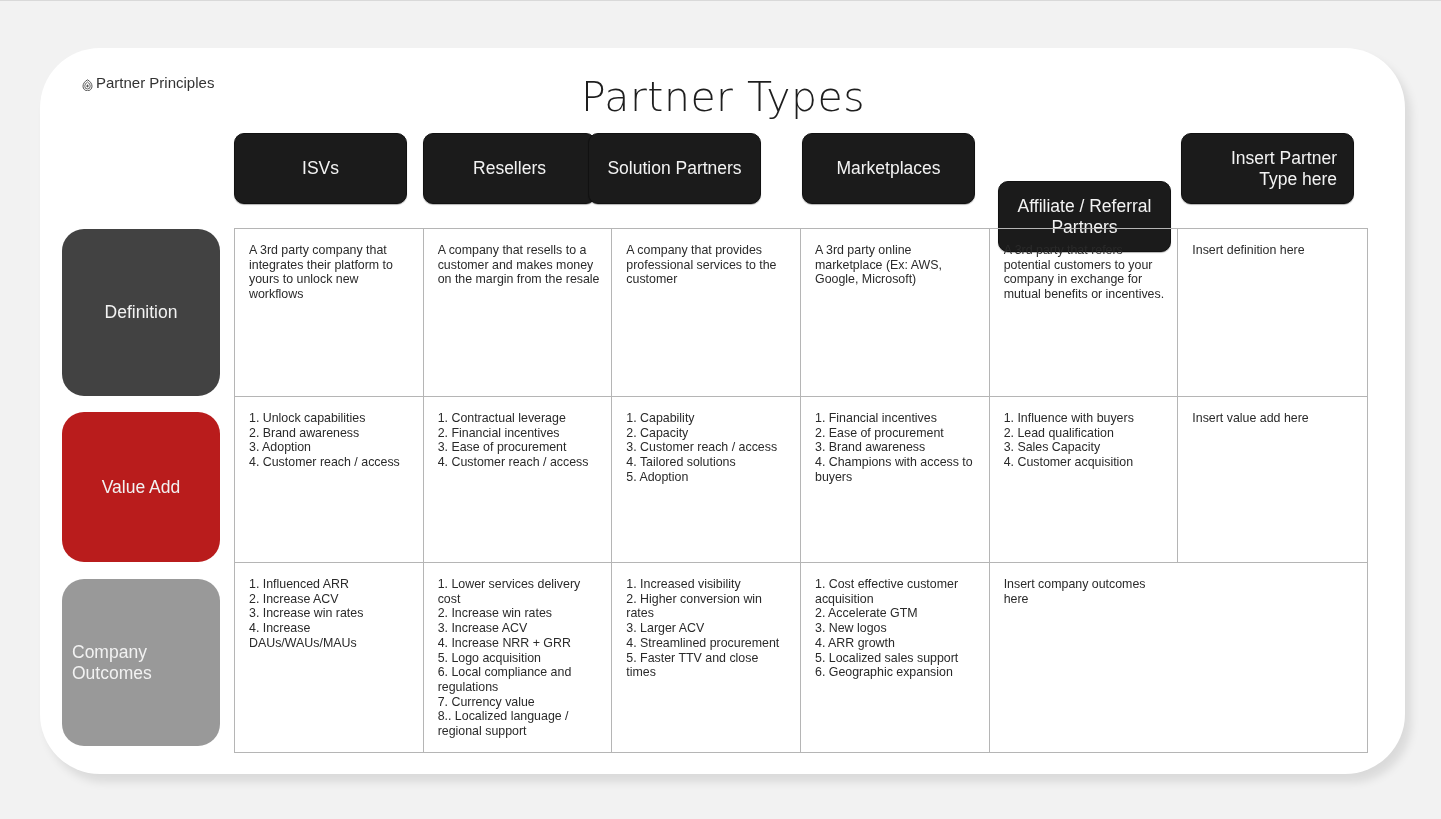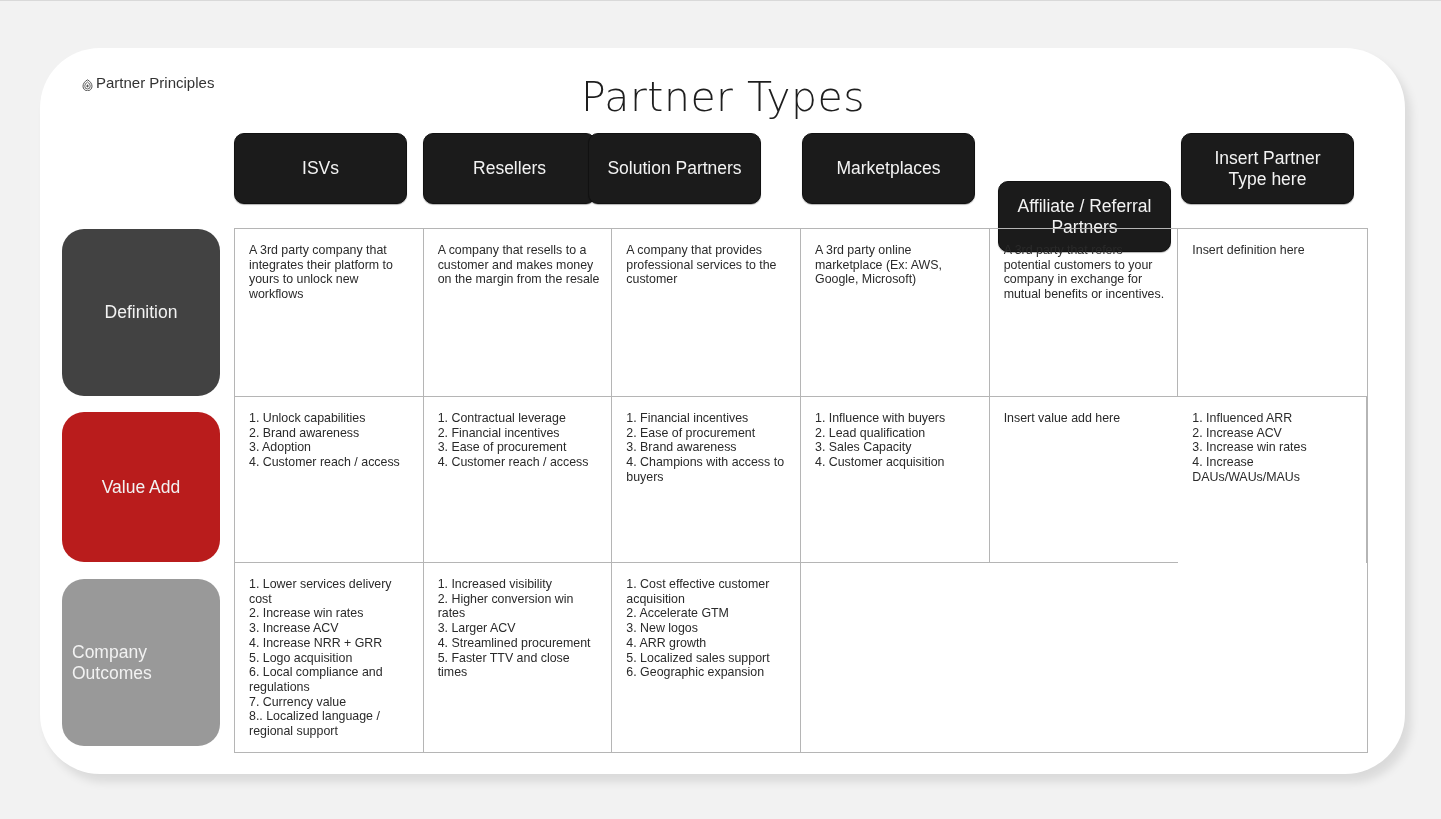--- a/index.html
+++ b/index.html
@@ -96,21 +96,21 @@
   <span>Partner Principles</span>
 </div>
 
 <div class="title">Partner Types</div>
 
 <div class="col-header" style="left:234px;">ISVs</div>
 <div class="col-header" style="left:423px;">Resellers</div>
 <div class="col-header" style="left:588px;">Solution Partners</div>
 <div class="col-header" style="left:802px;">Marketplaces</div>
 <div class="col-header" style="left:998px;margin-top:48px;">Affiliate / Referral Partners</div>
-<div class="col-header" style="left:1181px;">Insert Partner Type here</div>
+<div class="col-header" style="left:1181px;text-align:right;">Insert Partner Type here</div>
 
 <div class="row-label" style="top:228px;height:167px;background:#424242;">Definition</div>
 <div class="row-label" style="top:411px;height:150px;background:#b91c1c;">Value Add</div>
 <div class="row-label" style="top:578px;height:167px;background:#999999;">Company Outcomes</div>
 
 <div class="grid">
   <div class="cell">A 3rd party company that integrates their platform to yours to unlock new workflows</div>
   <div class="cell">A company that resells to a customer and makes money on the margin from the resale</div>
   <div class="cell">A company that provides professional services to the customer</div>
   <div class="cell">A 3rd party online marketplace (Ex: AWS, Google, Microsoft)</div>
@@ -118,20 +118,25 @@
   <div class="cell last-col">Insert definition here</div>
 
   <div class="cell">1. Unlock capabilities
 2. Brand awareness
 3. Adoption
 4. Customer reach / access</div>
   <div class="cell">1. Contractual leverage
 2. Financial incentives
 3. Ease of procurement
 4. Customer reach / access</div>
+  <div class="cell">1. Capability
+2. Capacity
+3. Customer reach / access
+4. Tailored solutions
+5. Adoption</div>
   <div class="cell">1. Financial incentives
 2. Ease of procurement
 3. Brand awareness
 4. Champions with access to buyers</div>
   <div class="cell">1. Influence with buyers
 2. Lead qualification
 3. Sales Capacity
 4. Customer acquisition</div>
   <div class="cell last-col">Insert value add here</div>
 
@@ -151,13 +156,14 @@
 2. Higher conversion win rates
 3. Larger ACV
 4. Streamlined procurement
 5. Faster TTV and close times</div>
   <div class="cell last-row">1. Cost effective customer acquisition
 2. Accelerate GTM
 3. New logos
 4. ARR growth
 5. Localized sales support
 6. Geographic expansion</div>
+  <div class="cell last-row last-col">Insert company outcomes here</div>
 </div>
 
 </body></html>

